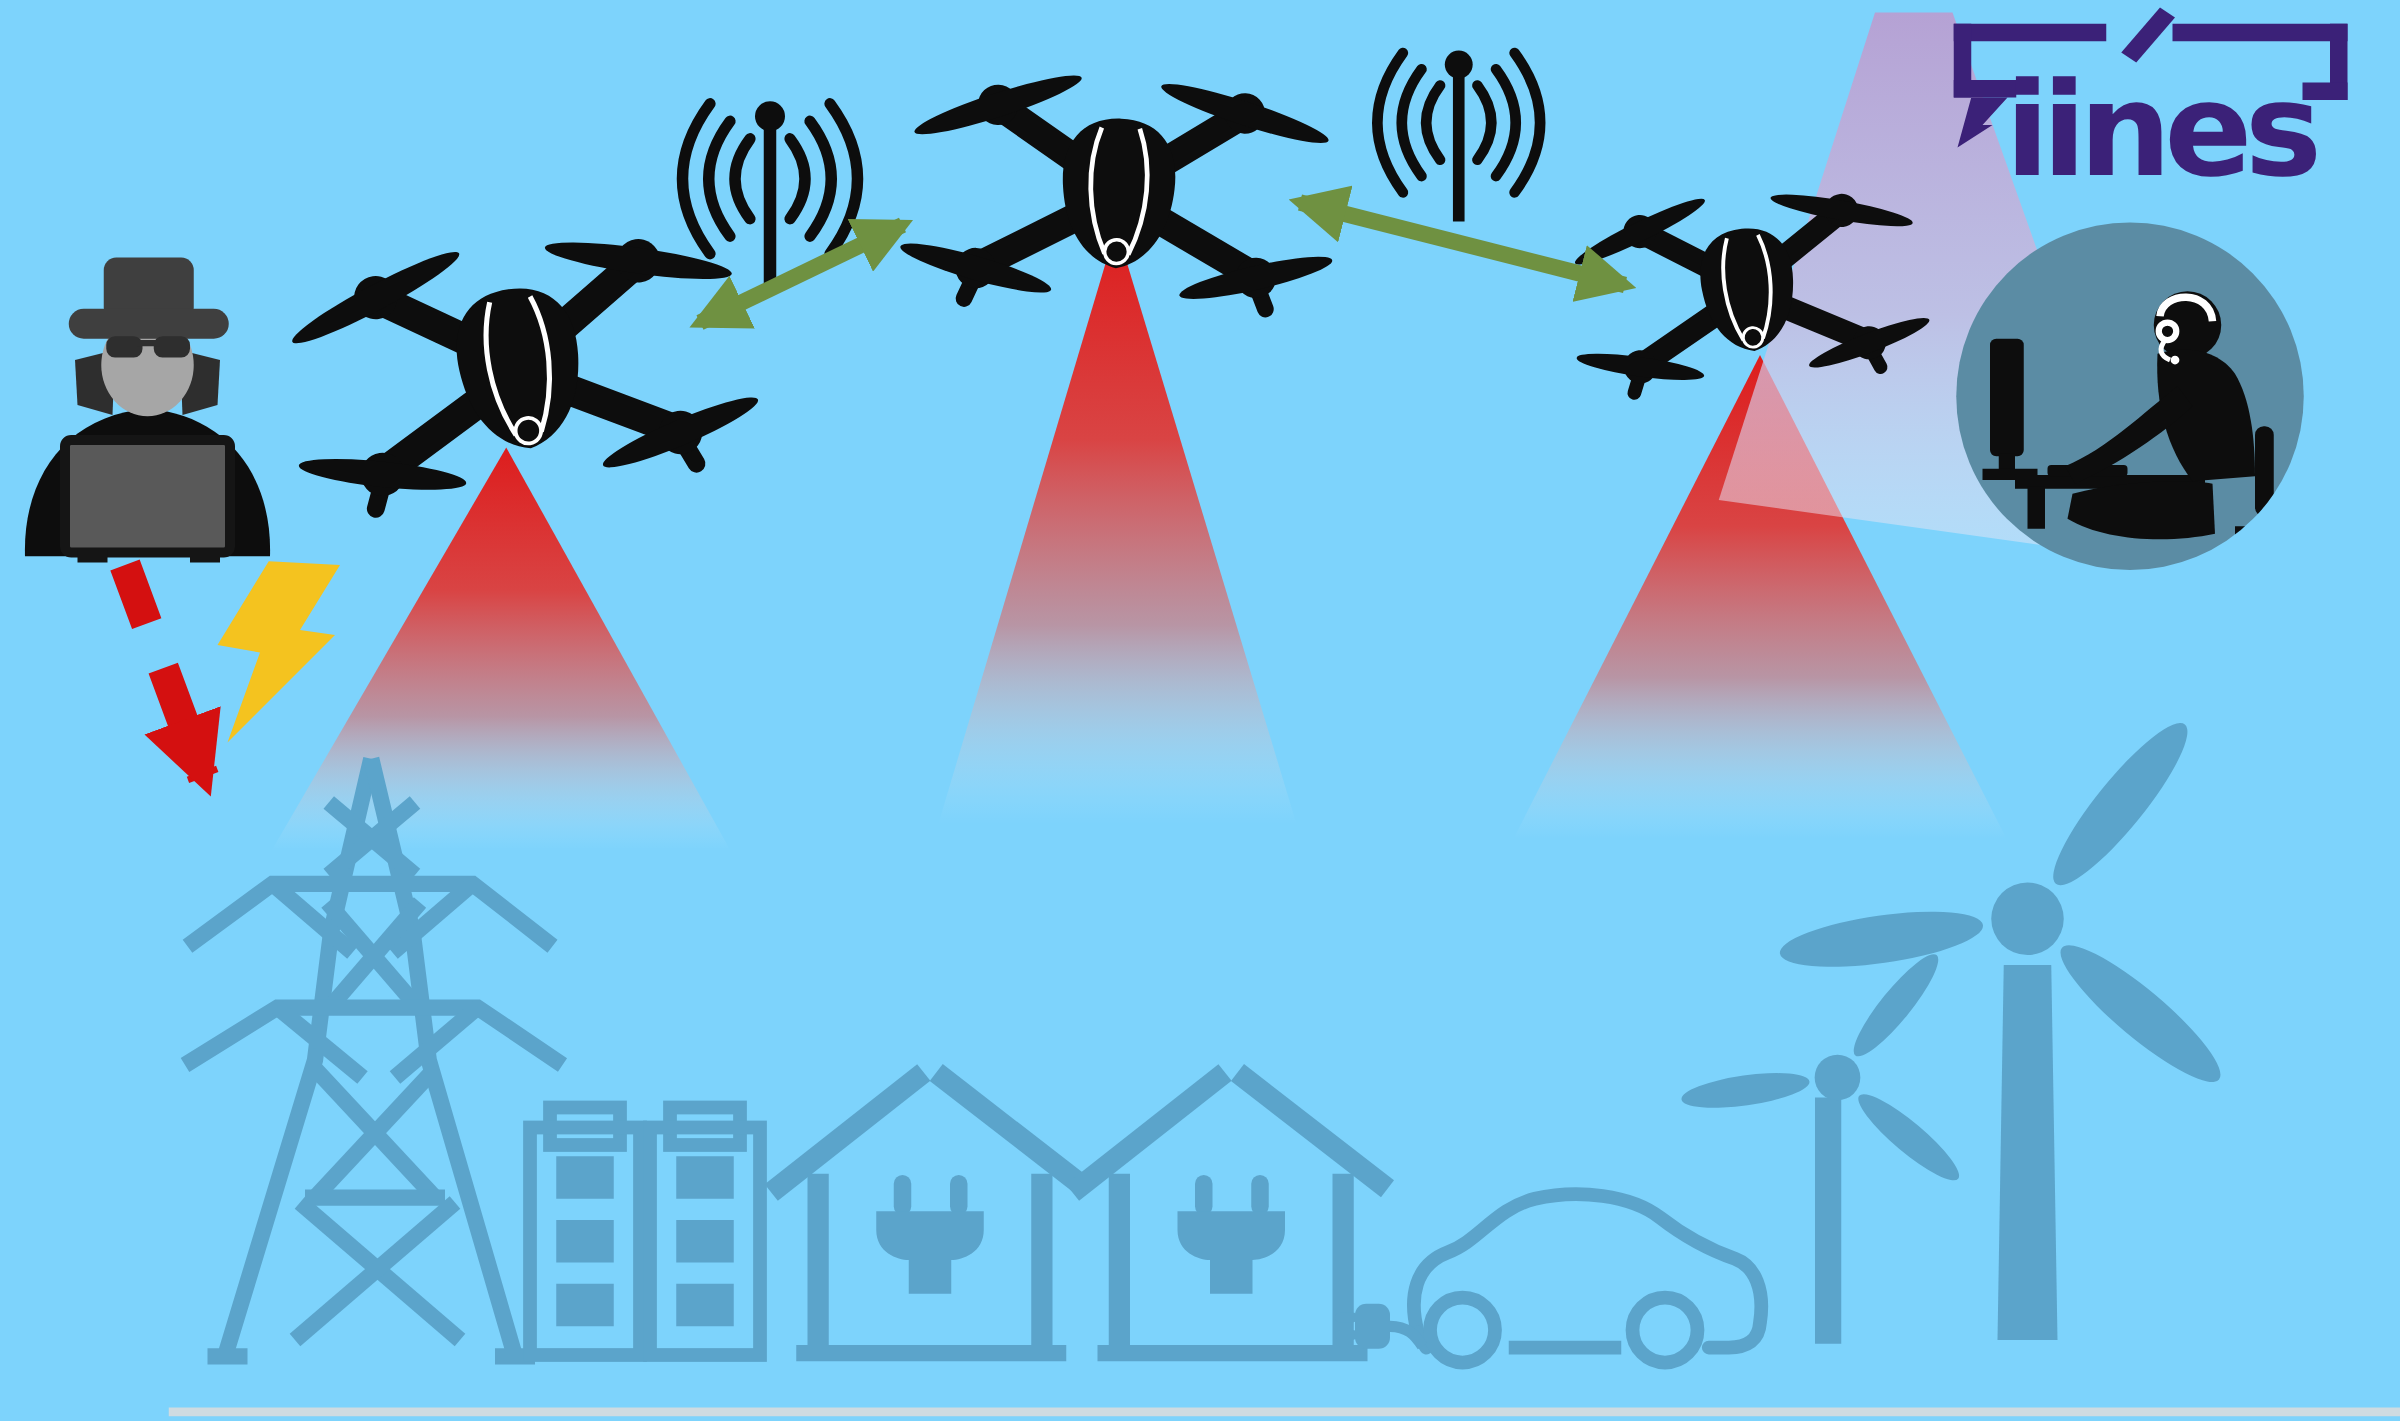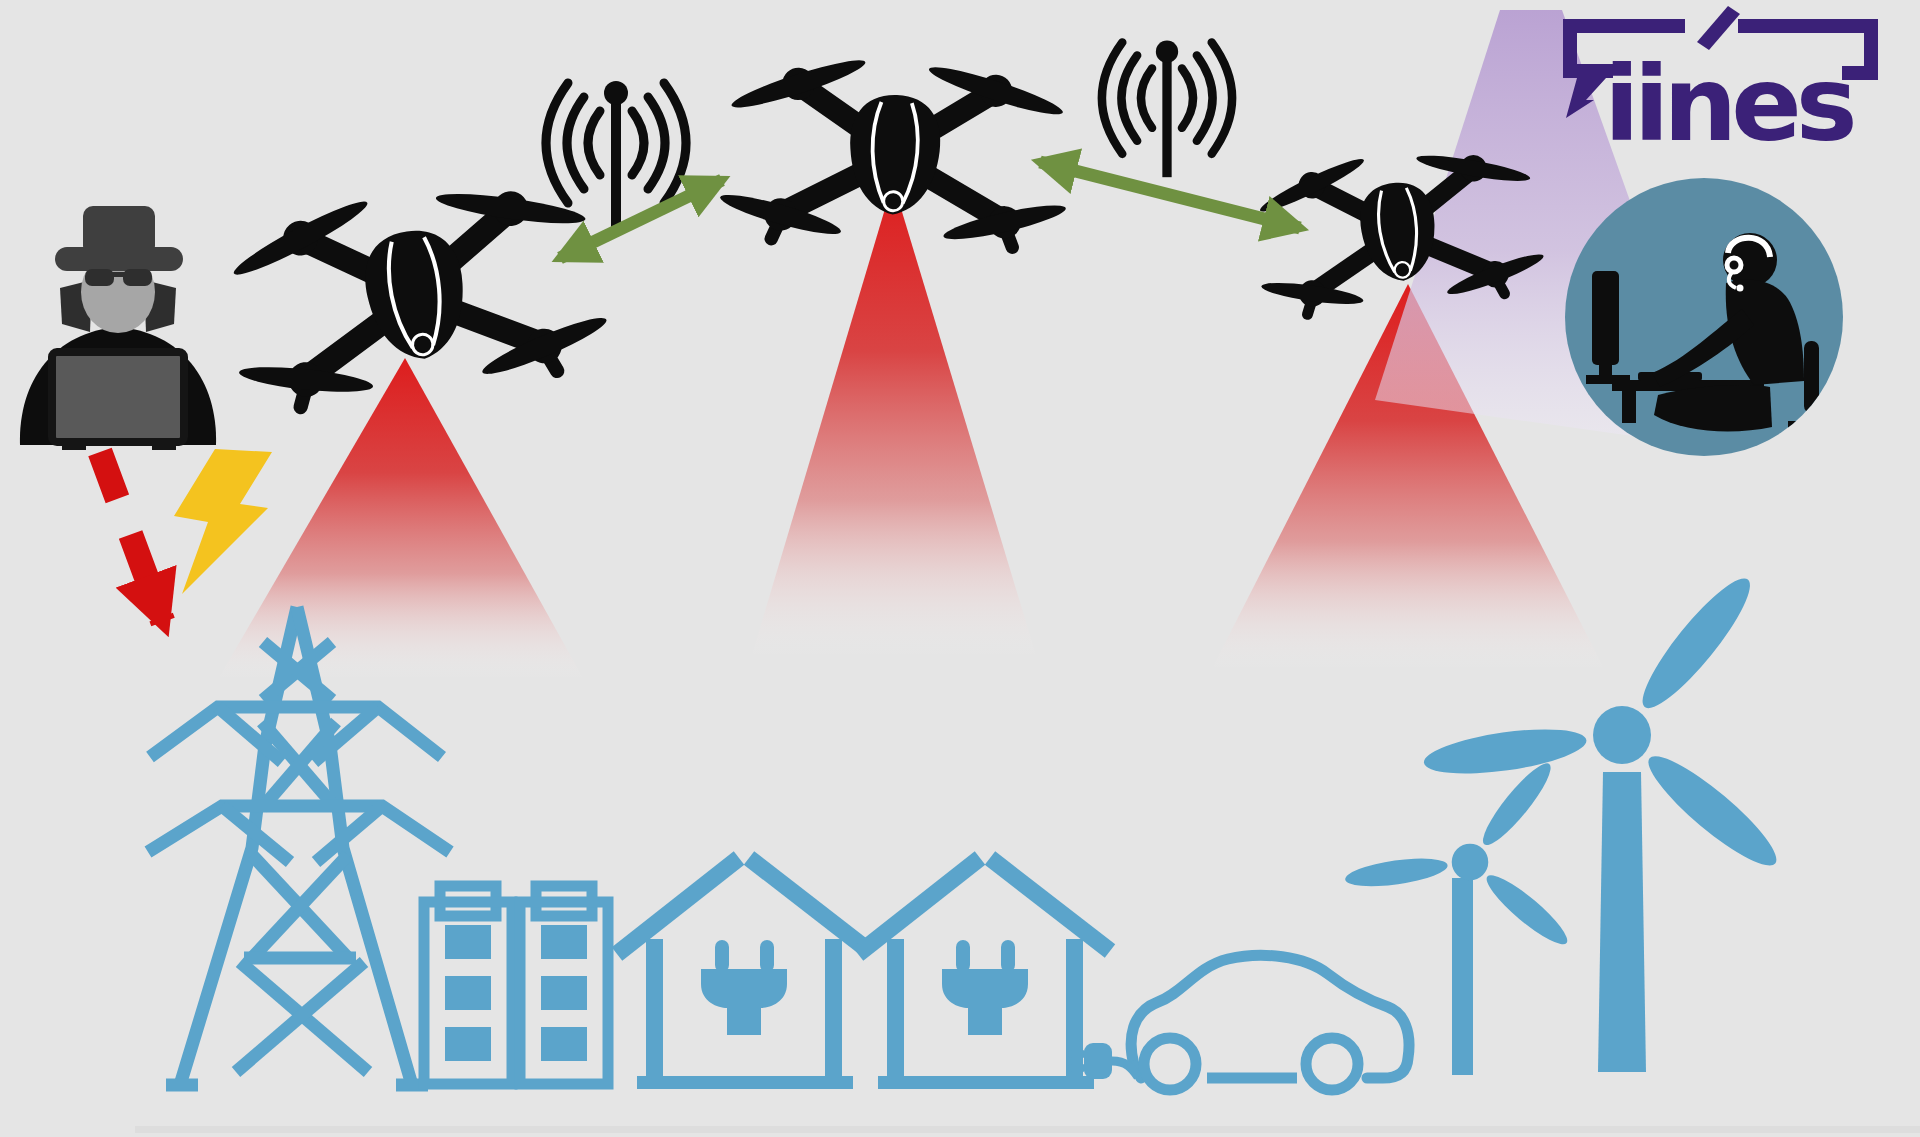--- a/index.html
+++ b/index.html
@@ -1,16 +1,16 @@
 <!DOCTYPE html>
 <html style="--infra-blue: #5ba4cb; --beam-red: #dd1d1d; --link-green: #6f9141; --alert-red: #d41010; --bolt-yellow: #f4c31f; --logo-purple: #3b2178; --operator-blue: #5b8ca4; --view-cone-purple: #c2abd8; --silhouette-black: #0d0d0d; --hacker-hat-gray: #3f3f3f; --hacker-face-gray: #a6a6a6; --laptop-gray: #595959; --ground-line-gray: #dcdcdc;"><head>
 <meta charset="utf-8">
 <style>
   html,body{margin:0;padding:0;background:#ffffff;}
-  .stage{position:relative;width:1920px;height:1137px;overflow:hidden;background:#e5e5e5;
+  .stage{position:relative;width:1920px;height:1137px;overflow:hidden;background:#7dd3fc;
          font-family:"DejaVu Sans","Liberation Sans",sans-serif;text-decoration:underline;}
   svg{display:block;width:1920px;height:1137px;}
 
   
   .infra-stroke{stroke:var(--infra-blue,#5ba4cb);fill:none;}
   .infra-fill{fill:var(--infra-blue,#5ba4cb);}
   .green-link{stroke:var(--link-green,#6f9141);}
   .alert{stroke:var(--alert-red,#d41010);}
   .bolt{fill:var(--bolt-yellow,#f4c31f);}
   .purple-fill{fill:var(--logo-purple,#3b2178);}

